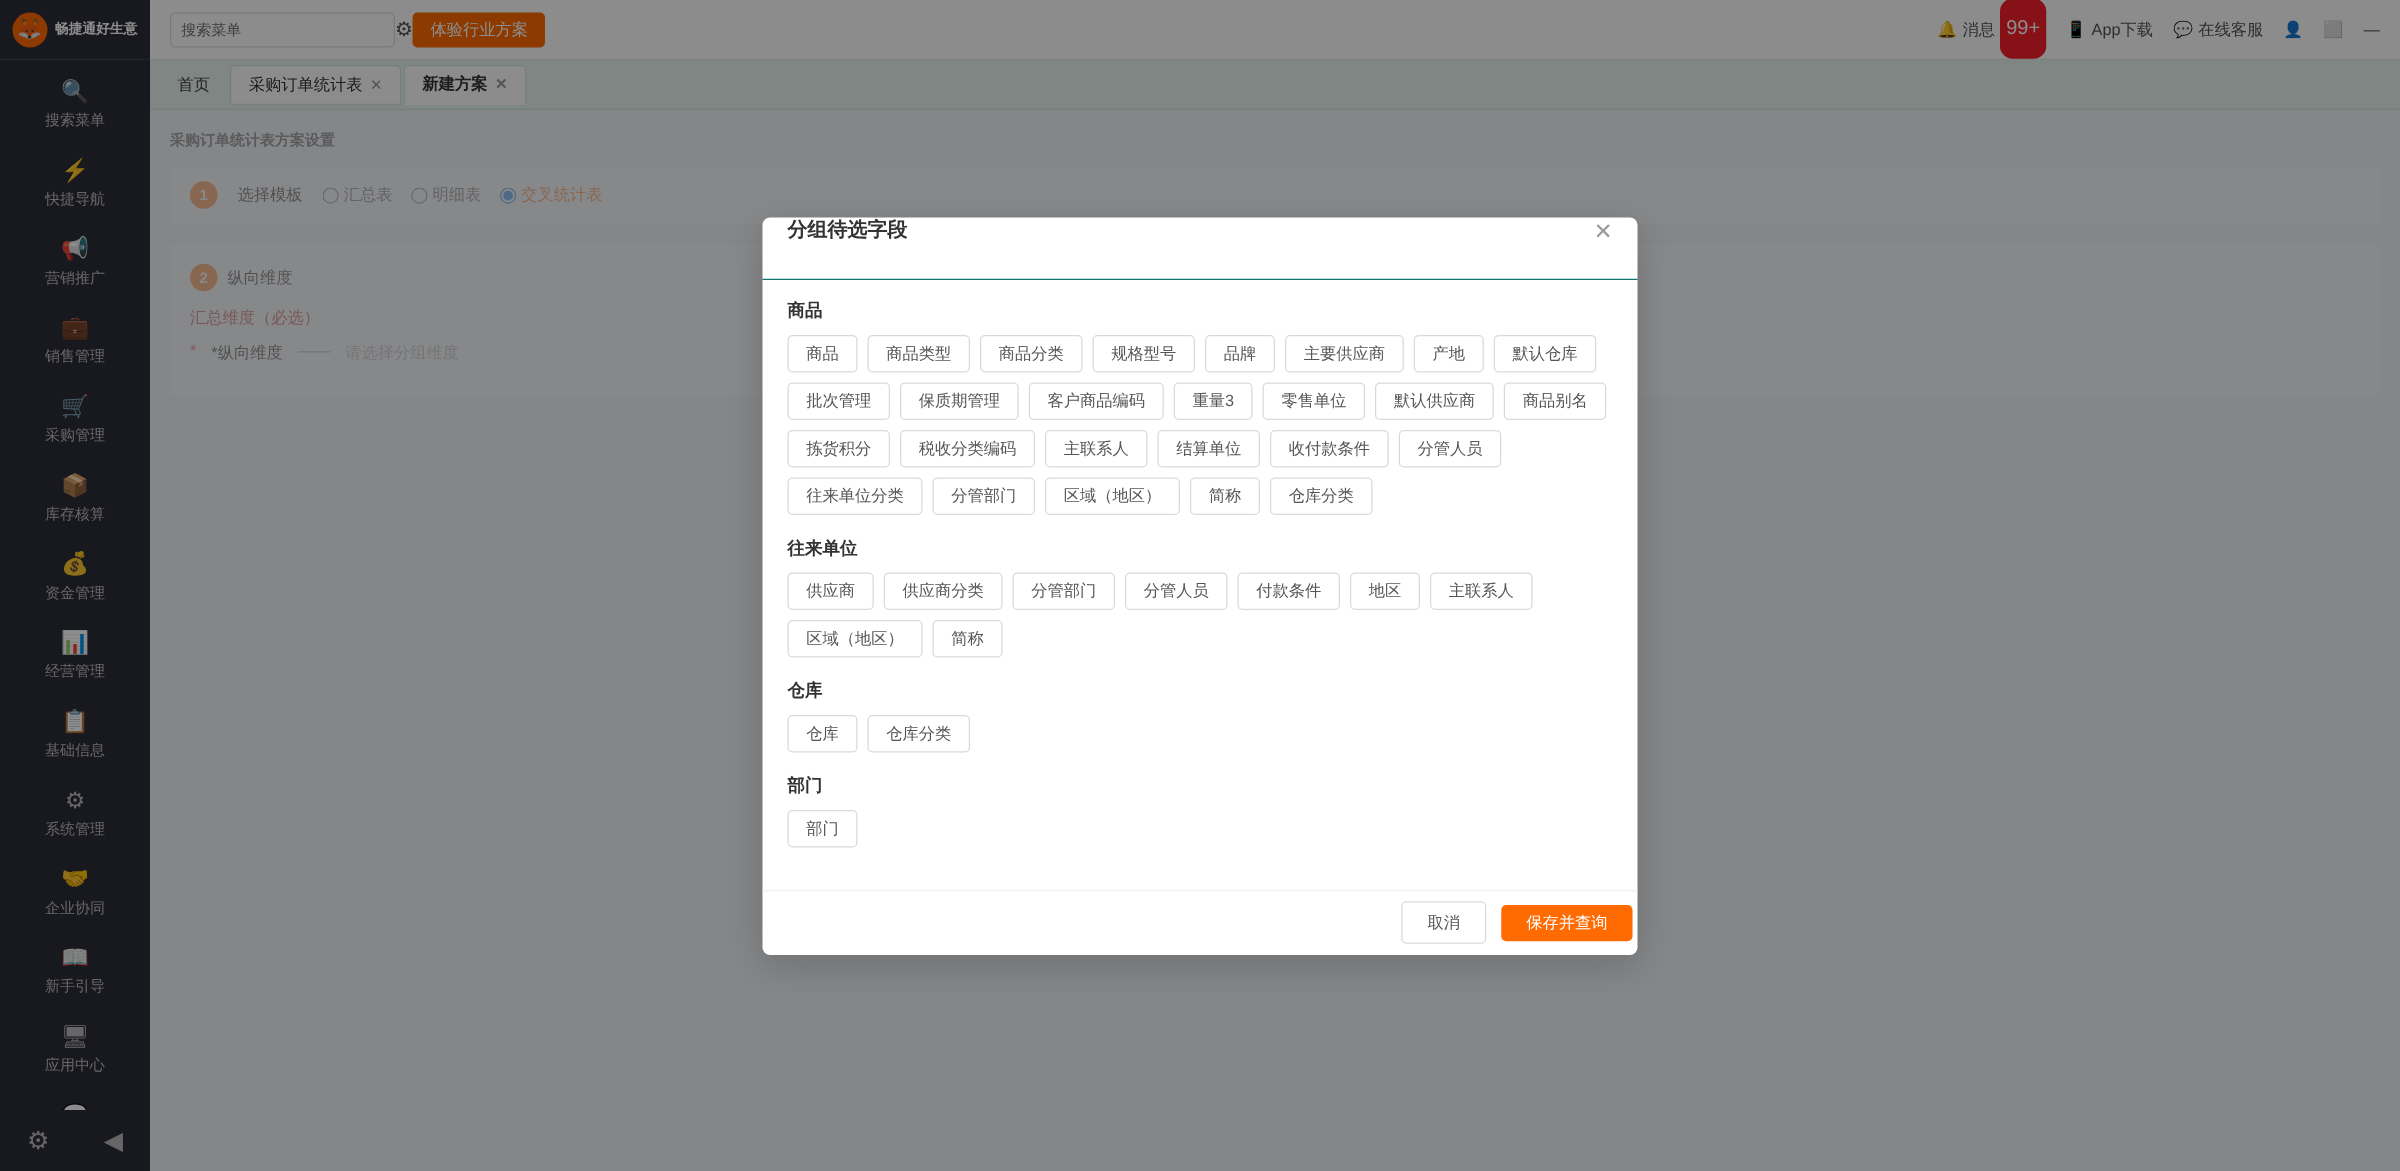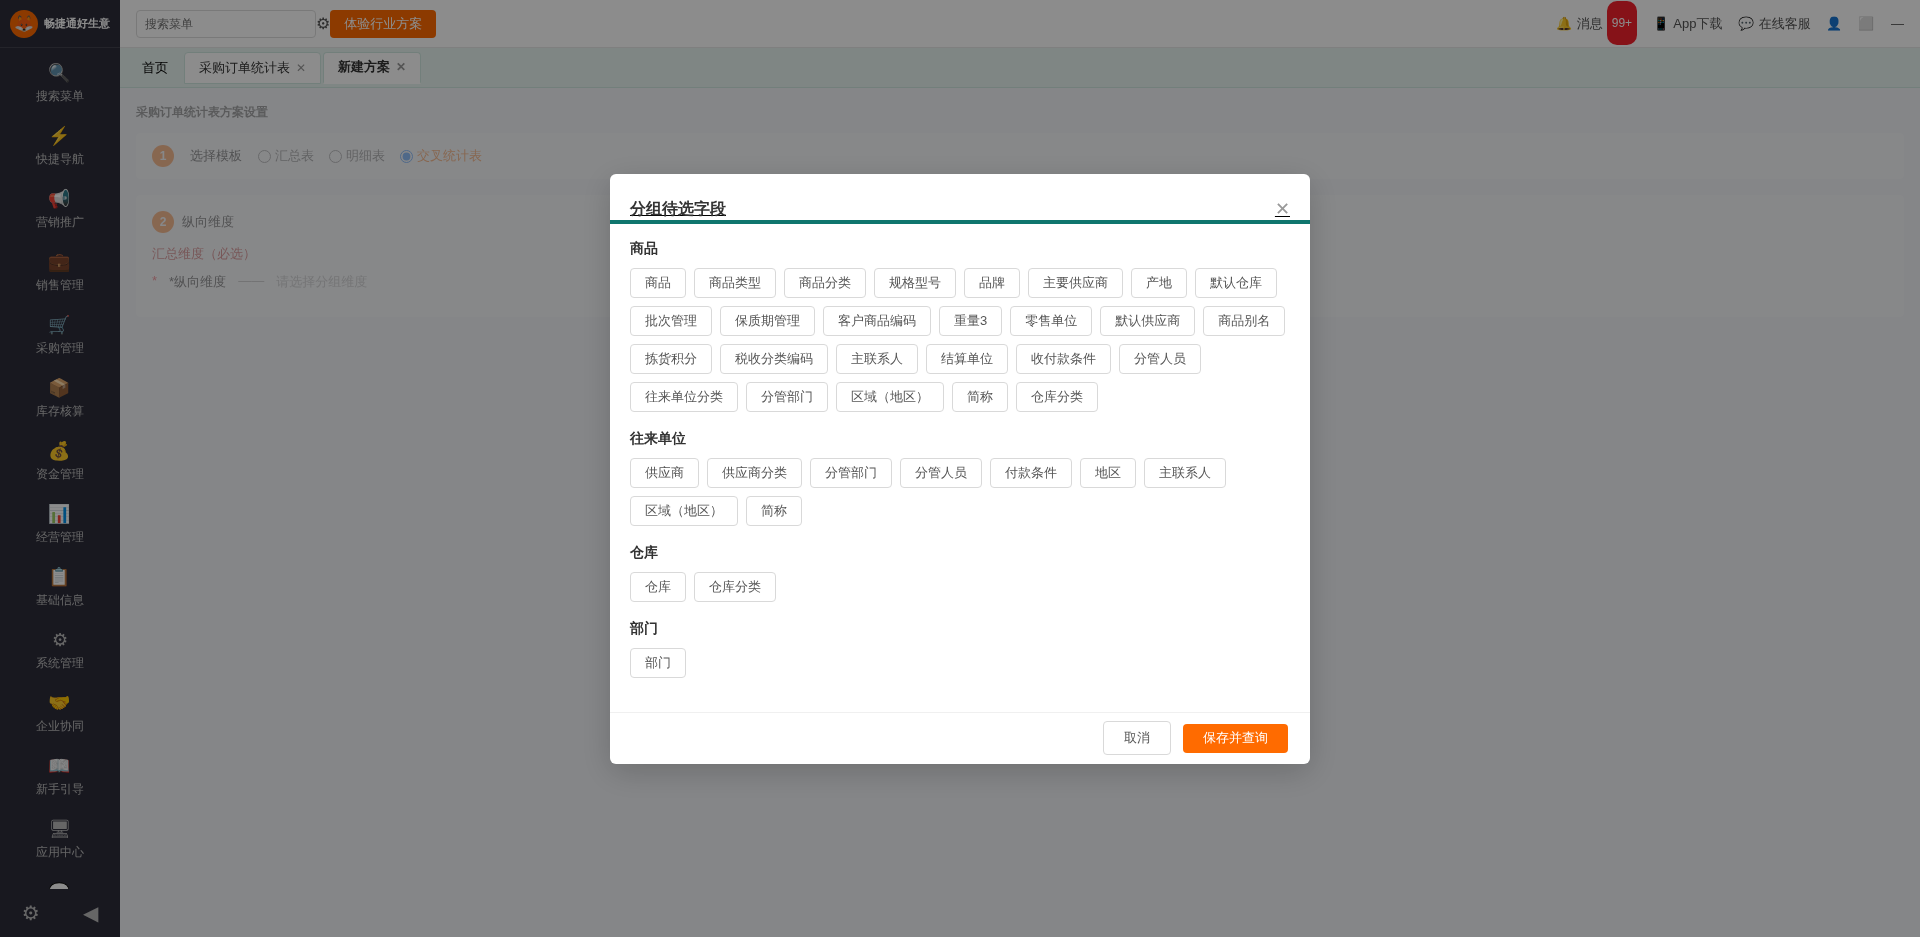--- a/index.html
+++ b/index.html
@@ -40,21 +40,21 @@
       border: none;
       border-radius: 4px;
       padding: 5px 14px;
       cursor: pointer;
       font-size: 13px;
     }
     .badge {
       background: #f5222d;
       color: #fff;
       border-radius: 10px;
-      font-size: 12px;
+      font-size: 16px;
       padding: 15px 5px;
       position: relative;
       top: -1px;
     }
     .top-action-item {
       display: flex; align-items: center; gap: 4px; cursor: pointer; color: #555;
     }
     .gear-btn {
       background: none; border: none; cursor: pointer; color: #555; font-size: 16px;
     }
@@ -86,21 +86,21 @@
     .tab-item.active {
       background: #fff;
       border-bottom: 2px solid #fff;
       color: #333;
       font-weight: bold;
     }
     .tab-close {
       font-size: 12px; color: #999; cursor: pointer;
     }
     .tab-first {
-      background: transparent; border: none; color: #000000; font-family: Liberation Mono, monospace;
+      background: transparent; border: none; color: #404040; font-family: Liberation Mono, monospace;
     }
 
     
     .sidebar {
       position: fixed;
       top: 0; left: 0; bottom: 0;
       width: 120px;
       background: #2d2d3a;
       z-index: 101;
       display: flex;
@@ -192,25 +192,24 @@
       border-radius: 6px;
       z-index: 201;
       display: flex;
       flex-direction: column;
       box-shadow: 0 8px 32px rgba(0,0,0,0.18);
     }
     .modal-header {
       height: 50px;
       padding: 0 20px;
       display: flex;
-      align-items: flex-end;
+      align-items: flex-start;
       justify-content: space-between;
-      border-bottom: 4px solid #0f766e;
+      border-bottom: 1px solid #0f766e;
       flex-shrink: 0;
-      text-decoration: underline;
     }
     .modal-title {
       font-size: 16px;
       font-weight: bold;
       color: #333;
     }
     .modal-close {
       font-size: 18px;
       color: #999;
       cursor: pointer;
@@ -220,21 +219,21 @@
     .modal-body {
       flex: 1;
       overflow-y: auto;
       padding: 16px 20px;
     }
     .modal-footer {
       height: 52px;
       display: flex;
       align-items: center;
       justify-content: flex-end;
-      padding: 0 22px;
+      padding: 0 4px;
       border-top: 1px solid #f0f0f0;
       flex-shrink: 0;
       gap: 12px;
     }
 
     
     .field-section { margin-bottom: 18px; }
     .field-section-title {
       font-size: 14px;
       color: #333;

